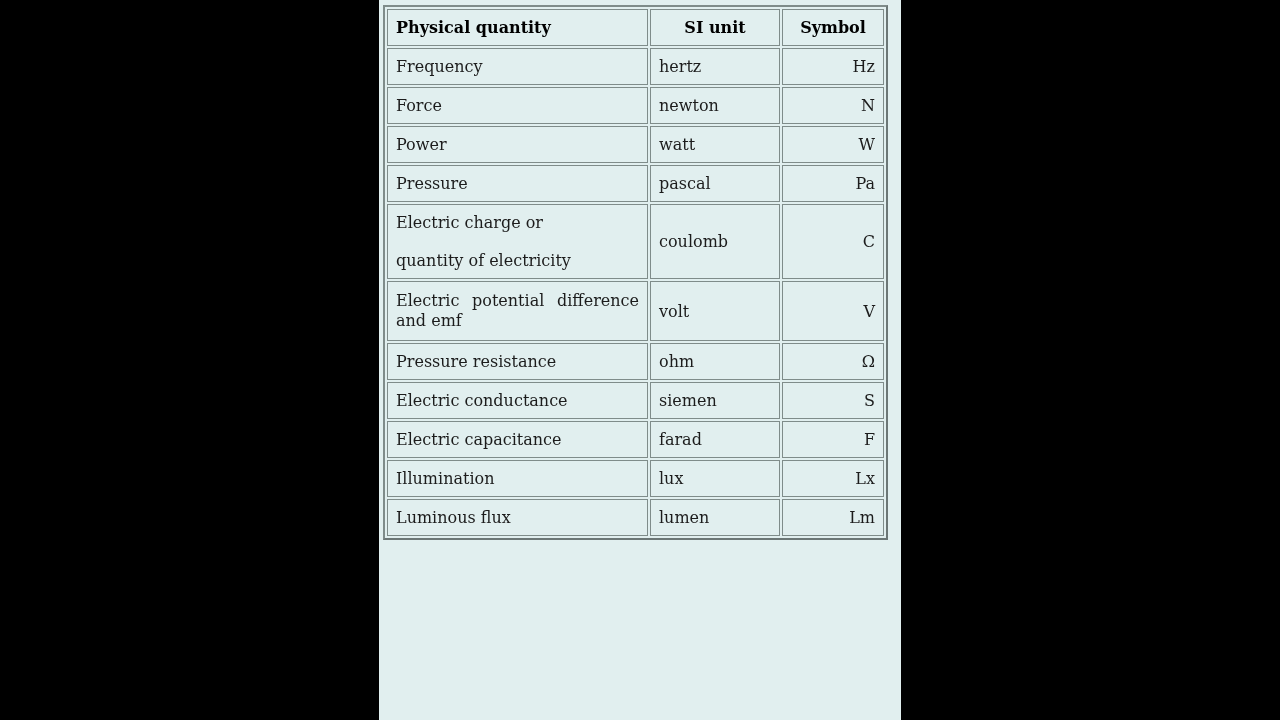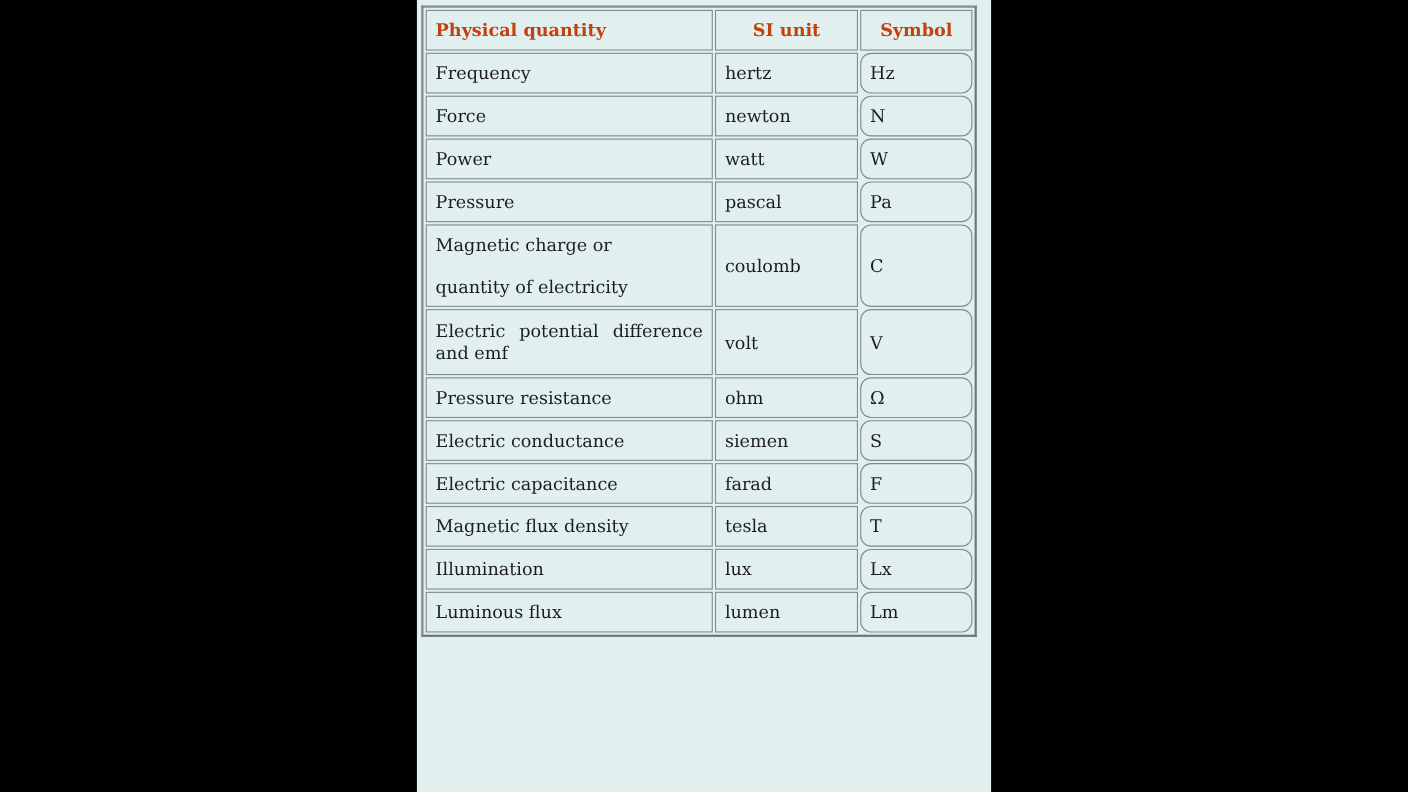--- a/index.html
+++ b/index.html
@@ -3,27 +3,27 @@
 <meta charset="utf-8">
 <style>
   html,body{margin:0;padding:0;}
   body{width:1280px;height:720px;background:#000;position:relative;overflow:hidden;}
   .page{position:absolute;left:379px;top:0;width:522px;height:720px;background:#e1efef;}
   table.si{position:absolute;left:4px;top:5px;border-collapse:separate;border-spacing:2px;
     border:2px solid #7f8c8a;border-right-color:#6c7776;border-bottom-color:#6c7776;
     font-family:"DejaVu Serif","Liberation Serif",serif;font-size:16px;color:#1c1c1c;}
   table.si td, table.si th{border:1px solid #7f8c8a;box-sizing:border-box;padding:0 8px;
     background:#e1efef;vertical-align:middle;}
-  table.si th{color:#c2410c;font-weight:bold;height:37px;}
+  table.si th{color:#000000;font-weight:bold;height:37px;}
   th.c1{text-align:left;width:261px;}
   th.c2,th.c3{text-align:center;}
   td{height:37px;}
   td.c1{width:261px;text-align:justify;line-height:20px;}
   td.c2{width:130px;}
-  td.c3{width:102px;text-align:left;border-radius:10px;}
+  td.c3{width:102px;text-align:right;}
   tr.tall td{height:75px;}
   tr.tall td.c1 .l1{display:block;margin-bottom:18px;}
   tr.mid td{height:60px;}
   tr.mid td.c1{text-align-last:left;}
 </style>
 </head>
 <body>
 
 <div class="page">
   <table class="si">
@@ -48,21 +48,21 @@
       <td class="c2">watt</td>
       <td class="c3">W</td>
     </tr>
     <tr>
       <td class="c1">Pressure</td>
       <td class="c2">pascal</td>
       <td class="c3">Pa</td>
     </tr>
     <tr class="tall">
       <td class="c1">
-        <span class="l1">Magnetic charge or</span>
+        <span class="l1">Electric charge or</span>
         <span>quantity of electricity</span>
       </td>
       <td class="c2">coulomb</td>
       <td class="c3">C</td>
     </tr>
     <tr class="mid">
       <td class="c1">Electric potential difference and emf</td>
       <td class="c2">volt</td>
       <td class="c3">V</td>
     </tr>
@@ -75,25 +75,20 @@
       <td class="c1">Electric conductance</td>
       <td class="c2">siemen</td>
       <td class="c3">S</td>
     </tr>
     <tr>
       <td class="c1">Electric capacitance</td>
       <td class="c2">farad</td>
       <td class="c3">F</td>
     </tr>
     <tr>
-      <td class="c1">Magnetic flux density</td>
-      <td class="c2">tesla</td>
-      <td class="c3">T</td>
-    </tr>
-    <tr>
       <td class="c1">Illumination</td>
       <td class="c2">lux</td>
       <td class="c3">Lx</td>
     </tr>
     <tr>
       <td class="c1">Luminous flux</td>
       <td class="c2">lumen</td>
       <td class="c3">Lm</td>
     </tr>
   </tbody>

